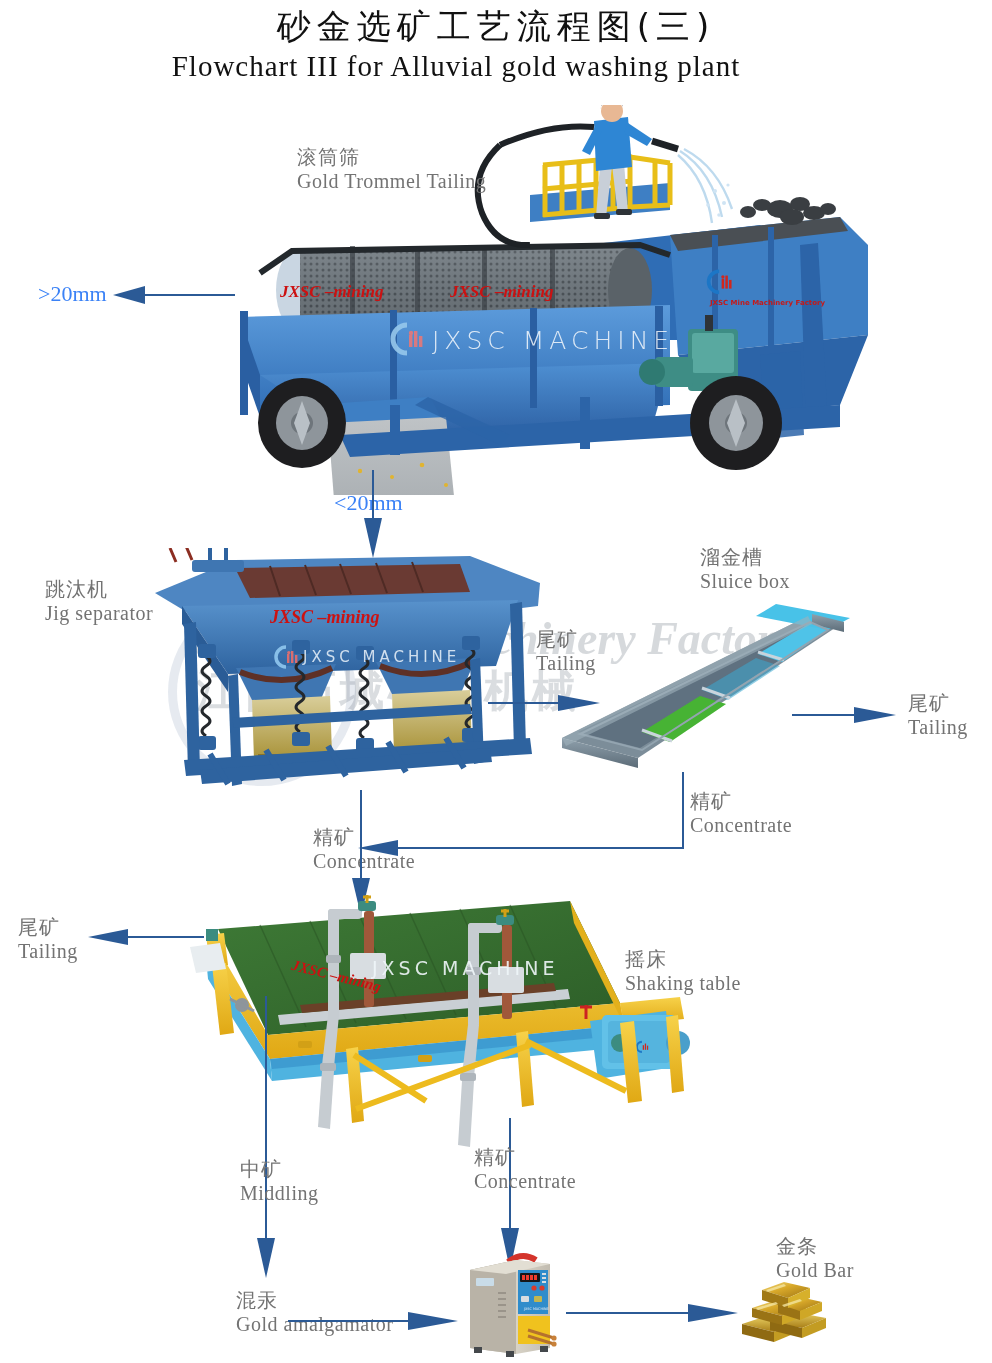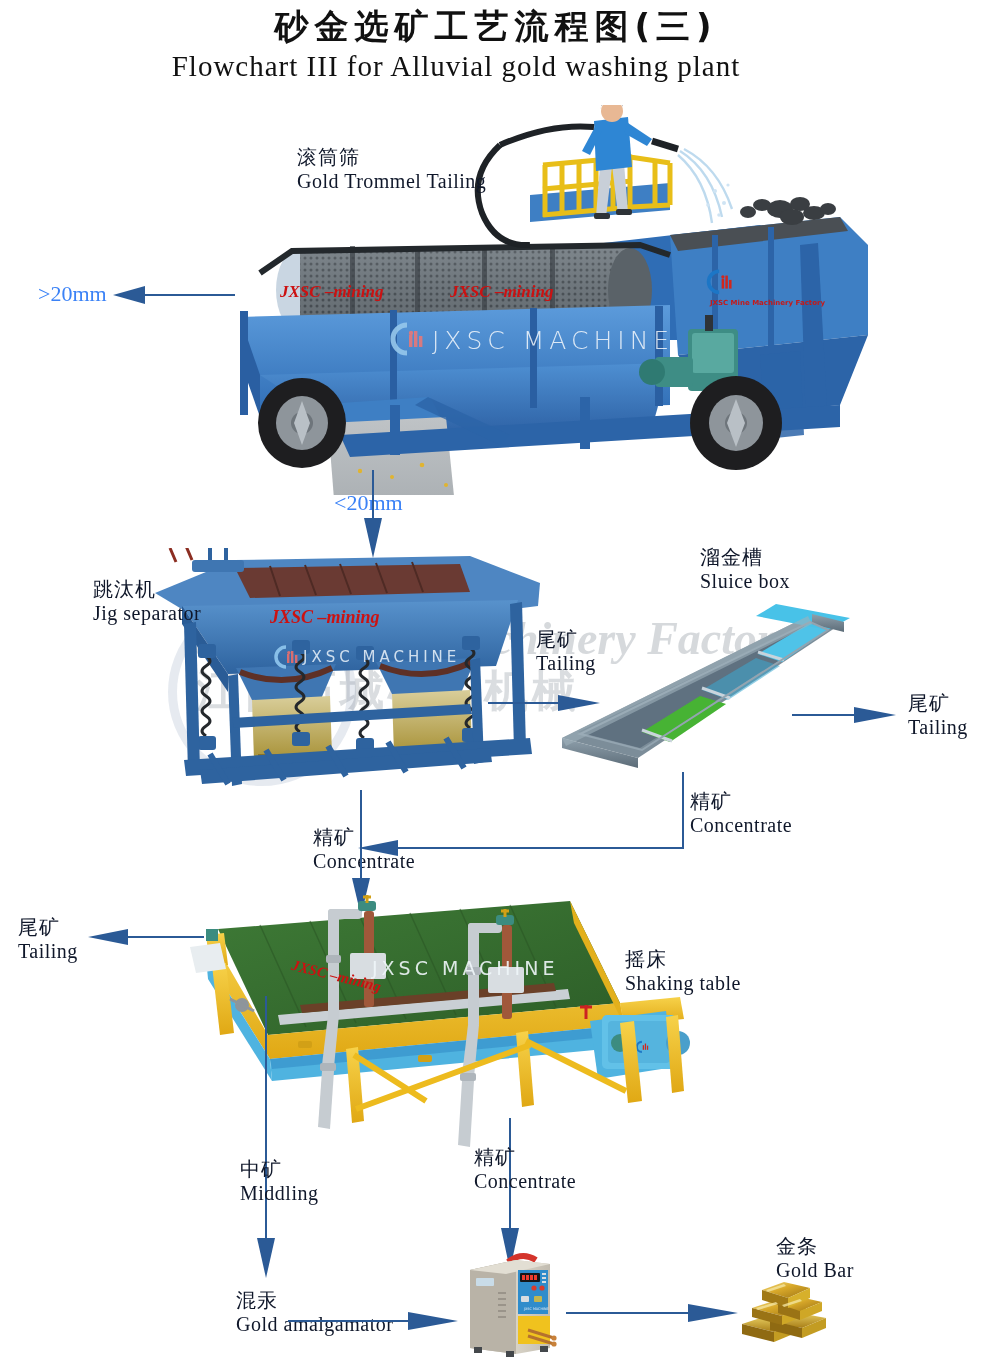--- a/index.html
+++ b/index.html
@@ -19,33 +19,33 @@
   }
 
   
   .title-cn {
     position: absolute; left: 0; top: 4px; width: 992px;
     text-align: center;
     font-size: 34px;
     letter-spacing: 6px;
     color: #111;
     font-family: "DejaVu Sans", sans-serif;
-    font-weight: 700;
+    font-weight: 400;
   }
   .title-en {
     position: absolute; left: 0; top: 50px; width: 912px;
     text-align: center;
     font-size: 29px;
     letter-spacing: 1px;
     color: #111;
     font-family: "Liberation Serif", serif;
   }
 
   
-  .lbl { position: absolute; color: #0f172a; line-height: 1.18; white-space: nowrap; }
+  .lbl { position: absolute; color: #737373; line-height: 1.18; white-space: nowrap; }
   .lbl .cn { font-family: "DejaVu Sans", sans-serif; font-size: 20px; letter-spacing: 1px; display:block; }
   .lbl .en { font-family: "Liberation Serif", serif; font-size: 20px; letter-spacing: 0.5px; display:block; }
   .lbl.small .cn { font-size: 19px; }
   .lbl.small .en { font-size: 19px; }
 
   .sizelbl {
     position: absolute; color: #3b82f6;
     font-family: "Liberation Serif", serif;
     font-size: 22px; white-space: nowrap;
   }
@@ -428,21 +428,21 @@
     <svg width="26" height="24" viewBox="0 0 26 24">
       <path d="M12,2 A10,10 0 1 0 12,22" stroke="rgba(140,195,235,0.95)" stroke-width="3.5" fill="none"></path>
       <rect x="13" y="9" width="2.4" height="9" fill="rgba(225,110,110,0.95)"></rect>
       <rect x="17" y="6" width="2.4" height="12" fill="rgba(225,110,110,0.95)"></rect>
       <rect x="21" y="10" width="2.4" height="8" fill="rgba(225,110,110,0.95)"></rect>
       <circle cx="14.8" cy="7.6" r="1.6" fill="rgba(225,110,110,0.95)"></circle>
     </svg>
   </div>
   <div class="wm-badge2" style="left:303px; top:648px; font-size:15px;">JXSC MACHINE</div>
 
-  <div class="lbl" style="left:45px; top:578px;margin-left:48px;">
+  <div class="lbl" style="left:45px; top:578px;">
     <span class="cn">跳汰机</span>
     <span class="en">Jig separator</span>
   </div>
 
   <div class="machine" id="sluice">
     <svg width="340" height="170" viewBox="0 0 340 170">
       <defs>
         <linearGradient id="slwall" x1="0" y1="0" x2="0" y2="1">
           <stop offset="0%" stop-color="#8FA0AC"></stop>
             <stop offset="100%" stop-color="#5C6C78"></stop>

